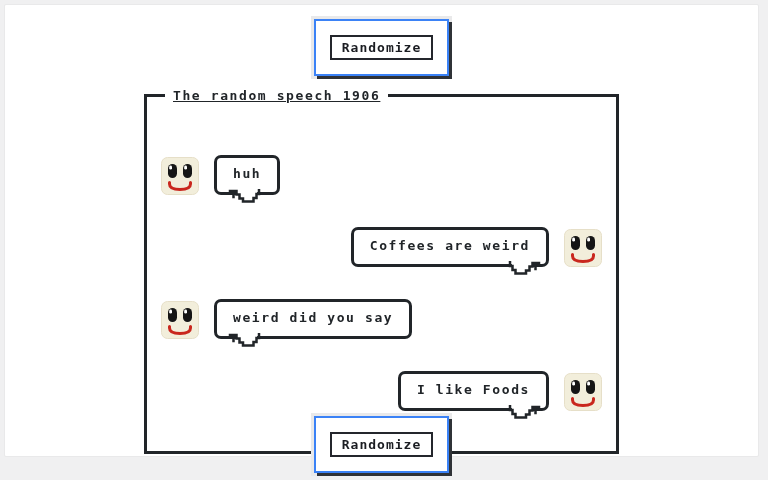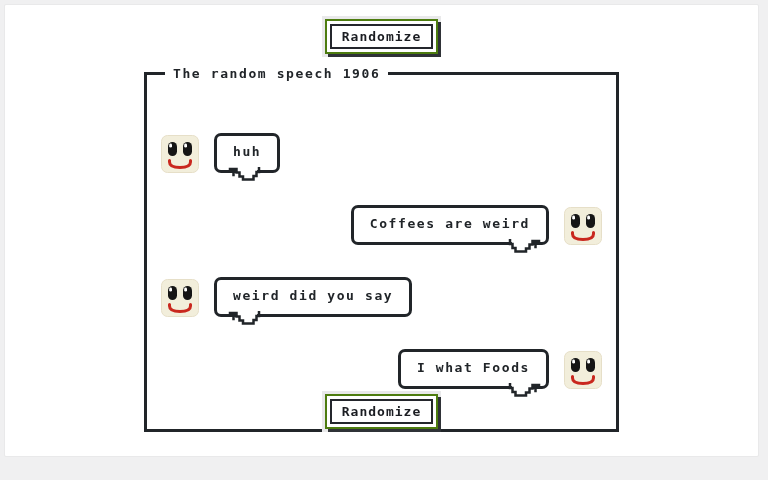--- a/index.html
+++ b/index.html
@@ -15,22 +15,22 @@
     position:absolute; left:4px; top:4px;
     width:755px; height:453px;
     background:#fff;
     border:1px solid #e9e9ea;
     border-radius:2px;
   }
   
   .top-bar { padding-top:14px; display:flex; justify-content:center; }
   .pix-btn {
     background:#fff;
-    border:2px solid #4d7c0f;
-    padding:3px;
+    border:2px solid #3b82f6;
+    padding:14px;
     box-shadow:3px 3px 0 #2f3237, 0 0 0 3px #e9e9ea;
     cursor:pointer;
     font-family:inherit;
   }
   .pix-btn-inner {
     display:block;
     border:2px solid #24262c;
     background:#fff;
     padding:3px 10px;
     font-weight:700;
@@ -46,20 +46,21 @@
     border:3px solid #212529;
     padding:0 14px;
   }
   .panel legend {
     font-weight:700;
     font-size:13px;
     letter-spacing:1.6px;
     padding:0 8px;
     margin-left:4px;
     white-space:nowrap;
+    text-decoration:underline;
   }
   .rows { margin-top:20px; }
   .chat-row {
     display:flex;
     align-items:flex-end;
     height:72px;
   }
   .chat-row.right { justify-content:flex-end; }
   .chat-row.left  .face   { margin-top:15px; }
   .chat-row.left  .balloon{ margin-left:15px; }
@@ -154,21 +155,21 @@
         <div class="balloon from-left">
           <span>weird did you say</span>
           <svg class="tail" width="40" height="16" viewBox="0 0 40 16">
               <use href="#tail-left"></use>
             </svg>
         </div>
       </div>
 
       <div class="chat-row right">
         <div class="balloon from-right">
-          <span>I what Foods</span>
+          <span>I like Foods</span>
           <svg class="tail" width="40" height="16" viewBox="0 0 40 16">
               <use href="#tail-right"></use>
             </svg>
         </div>
         <svg class="face" viewBox="0 0 38 38">
             <use href="#smiley"></use>
           </svg>
       </div>
 
     </div>

